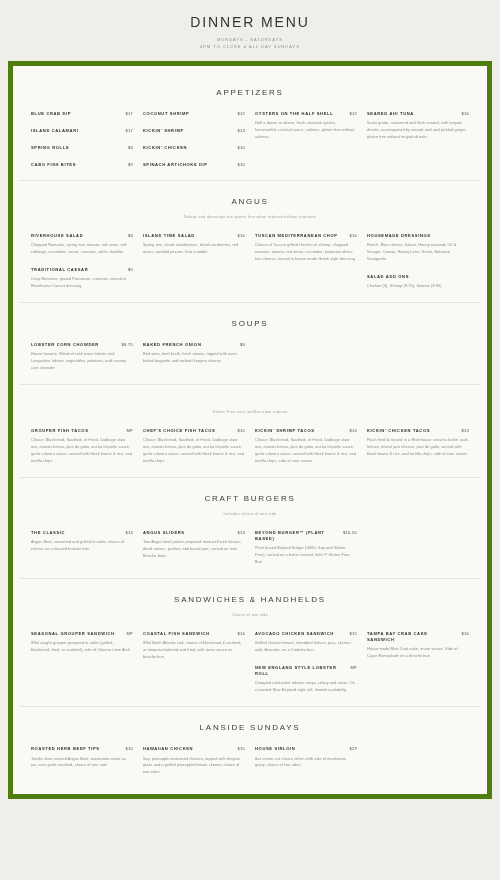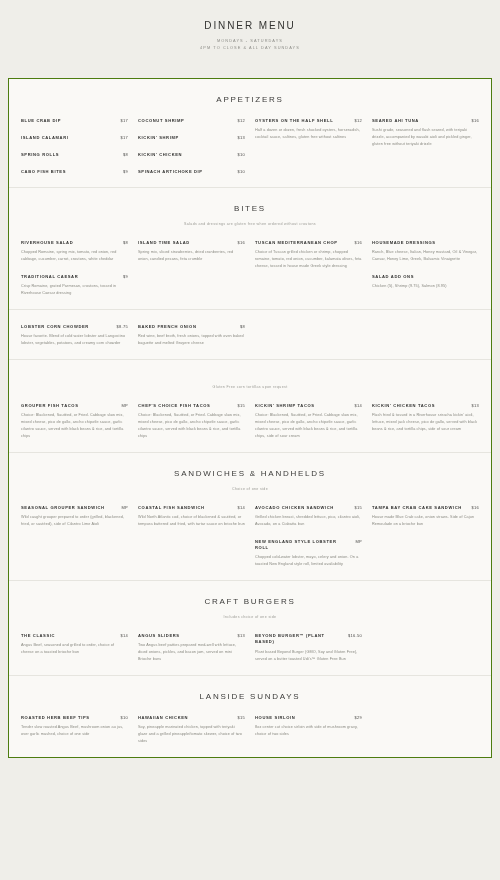--- a/index.html
+++ b/index.html
@@ -9,40 +9,39 @@
     font-family: "Liberation Sans", sans-serif;
     color: #3c3c3c;
   }
   body { padding: 0 0 0 0; }
 
   .page-header {
     text-align: center;
     padding: 14px 0 10px 0;
   }
   .menu-title {
-    font-size: 10px;
+    font-size: 14px;
     letter-spacing: 1.9px;
     color: #333331;
     font-weight: 400;
-    margin-top: 6px;
   }
   .menu-subtitle {
     margin-top: 7px;
     font-size: 3.9px;
     letter-spacing: 1.05px;
     line-height: 1.75;
     color: #8d8d88;
     text-transform: uppercase;
   }
 
   .menu-frame {
-    margin: 16px 8px 0 8px;
-    border: 1px solid #4d7c0f;
+    margin: 0 8px 0 8px;
+    border: 5px solid #4d7c0f;
     background: #faf9f6;
-    padding: 0;
+    padding: 6px;
   }
 
   .section { padding: 0 0 8px 0; }
   .section + .section { border-top: 1px solid #e6e5df; }
 
   .section-head { text-align: center; padding: 16px 0 0 0; }
   .section-title {
     font-size: 8px;
     letter-spacing: 1.75px;
     color: #3b3b39;
@@ -180,21 +179,21 @@
               <div class="item-name">SEARED AHI TUNA</div>
               <div class="item-price">$16</div>
             </div>
             <div class="item-desc">Sushi grade, seasoned and flash seared, with teriyaki drizzle, accompanied by wasabi aioli and pickled ginger, gluten free without teriyaki drizzle</div>
           </div>
         </div>
       </div>
     </div>
     <div class="section">
       <div class="section-head">
-        <div class="section-title">BITES</div>
+        <div class="section-title">ANGUS</div>
         <div class="section-note">Salads and dressings are gluten free when ordered without croutons</div>
       </div>
       <div class="cols">
         <div class="col">
           <div class="item">
             <div class="item-row">
               <div class="item-name">RIVERHOUSE SALAD</div>
               <div class="item-price">$8</div>
             </div>
             <div class="item-desc">Chopped Romaine, spring mix, tomato, red onion, red cabbage, cucumber, carrot, croutons, white cheddar</div>
@@ -235,20 +234,23 @@
           <div class="item">
             <div class="item-row">
               <div class="item-name">SALAD ADD ONS</div>
             </div>
             <div class="item-desc">Chicken (5), Shrimp (9.75), Salmon (8.95)</div>
           </div>
         </div>
       </div>
     </div>
     <div class="section">
+      <div class="section-head">
+        <div class="section-title">SOUPS</div>
+      </div>
       <div class="cols">
         <div class="col">
           <div class="item">
             <div class="item-row">
               <div class="item-name">LOBSTER CORN CHOWDER</div>
               <div class="item-price">$8.75</div>
             </div>
             <div class="item-desc">House favorite. Blend of cold water lobster and Langostino lobster, vegetables, potatoes, and creamy corn chowder</div>
           </div>
         </div>
@@ -303,20 +305,56 @@
               <div class="item-name">KICKIN' CHICKEN TACOS</div>
               <div class="item-price">$13</div>
             </div>
             <div class="item-desc">Flash fried &amp; tossed in a Riverhouse sriracha kickin' aioli, lettuce, mixed jack cheese, pico de gallo, served with black beans &amp; rice, and tortilla chips, side of sour cream</div>
           </div>
         </div>
       </div>
     </div>
     <div class="section">
       <div class="section-head">
+        <div class="section-title">CRAFT BURGERS</div>
+        <div class="section-note">Includes choice of one side</div>
+      </div>
+      <div class="cols">
+        <div class="col">
+          <div class="item">
+            <div class="item-row">
+              <div class="item-name">THE CLASSIC</div>
+              <div class="item-price">$14</div>
+            </div>
+            <div class="item-desc">Angus Beef, seasoned and grilled to order, choice of cheese on a toasted brioche bun</div>
+          </div>
+        </div>
+        <div class="col">
+          <div class="item">
+            <div class="item-row">
+              <div class="item-name">ANGUS SLIDERS</div>
+              <div class="item-price">$13</div>
+            </div>
+            <div class="item-desc">Two Angus beef patties prepared med-well with lettuce, diced onions, pickles, and bacon jam, served on mini Brioche buns</div>
+          </div>
+        </div>
+        <div class="col">
+          <div class="item">
+            <div class="item-row">
+              <div class="item-name">BEYOND BURGER™ (PLANT BASED)</div>
+              <div class="item-price">$16.50</div>
+            </div>
+            <div class="item-desc">Plant based Beyond Burger (GMO, Soy and Gluten Free), served on a butter toasted Udi's™ Gluten Free Bun</div>
+          </div>
+        </div>
+        <div class="col"></div>
+      </div>
+    </div>
+    <div class="section">
+      <div class="section-head">
         <div class="section-title">SANDWICHES &amp; HANDHELDS</div>
         <div class="section-note">Choice of one side</div>
       </div>
       <div class="cols">
         <div class="col">
           <div class="item">
             <div class="item-row">
               <div class="item-name">SEASONAL GROUPER SANDWICH</div>
               <div class="item-price">MP</div>
             </div>
@@ -354,56 +392,20 @@
               <div class="item-name">TAMPA BAY CRAB CAKE SANDWICH</div>
               <div class="item-price">$16</div>
             </div>
             <div class="item-desc">House made Blue Crab cake, onion straws. Side of Cajun Remoulade on a brioche bun</div>
           </div>
         </div>
       </div>
     </div>
     <div class="section">
       <div class="section-head">
-        <div class="section-title">CRAFT BURGERS</div>
-        <div class="section-note">Includes choice of one side</div>
-      </div>
-      <div class="cols">
-        <div class="col">
-          <div class="item">
-            <div class="item-row">
-              <div class="item-name">THE CLASSIC</div>
-              <div class="item-price">$14</div>
-            </div>
-            <div class="item-desc">Angus Beef, seasoned and grilled to order, choice of cheese on a toasted brioche bun</div>
-          </div>
-        </div>
-        <div class="col">
-          <div class="item">
-            <div class="item-row">
-              <div class="item-name">ANGUS SLIDERS</div>
-              <div class="item-price">$13</div>
-            </div>
-            <div class="item-desc">Two Angus beef patties prepared med-well with lettuce, diced onions, pickles, and bacon jam, served on mini Brioche buns</div>
-          </div>
-        </div>
-        <div class="col">
-          <div class="item">
-            <div class="item-row">
-              <div class="item-name">BEYOND BURGER™ (PLANT BASED)</div>
-              <div class="item-price">$16.50</div>
-            </div>
-            <div class="item-desc">Plant based Beyond Burger (GMO, Soy and Gluten Free), served on a butter toasted Udi's™ Gluten Free Bun</div>
-          </div>
-        </div>
-        <div class="col"></div>
-      </div>
-    </div>
-    <div class="section">
-      <div class="section-head">
         <div class="section-title">LANSIDE SUNDAYS</div>
       </div>
       <div class="cols">
         <div class="col">
           <div class="item">
             <div class="item-row">
               <div class="item-name">ROASTED HERB BEEF TIPS</div>
               <div class="item-price">$10</div>
             </div>
             <div class="item-desc">Tender slow roasted Angus Beef, mushroom onion au jus, over garlic mashed, choice of one side</div>

